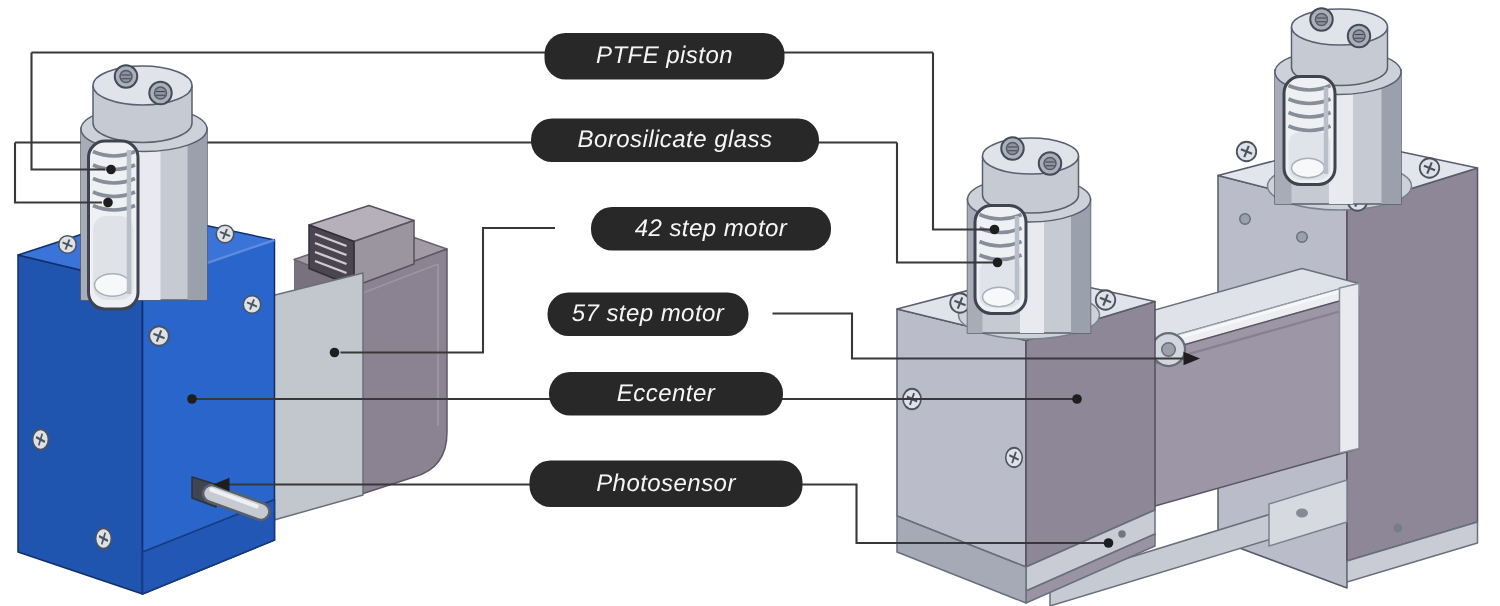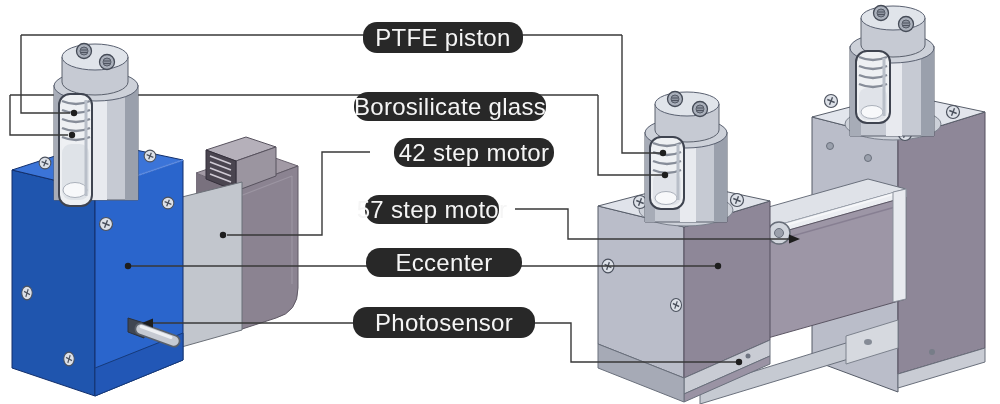--- a/index.html
+++ b/index.html
@@ -4,21 +4,21 @@
 <style>
   html,body{margin:0;padding:0;background:#ffffff;}
   .stage{
     position:relative;width:1000px;height:404px;background:#ffffff;
     font-family:"Liberation Sans","DejaVu Sans",sans-serif;overflow:hidden;
   }
   .stage svg{position:absolute;left:0;top:0;}
   .callout{
     position:absolute;background:#282828;color:#f5f5f5;border-radius:14px;
     display:flex;align-items:center;justify-content:center;
-    font-size:24px;letter-spacing:.3px;white-space:nowrap;z-index:5;
+    font-size:16px;letter-spacing:.3px;white-space:nowrap;z-index:5;font-style:italic;
   }
 </style>
 </head>
 <body>
 
 <div class="stage">
 
 <svg width="1000" height="404" viewBox="0 0 1000 404">
   <defs>
     <g id="scr">
@@ -203,21 +203,21 @@
     <circle cx="128" cy="266" r="3.2"></circle>
     <circle cx="718" cy="266" r="3.2"></circle>
     <circle cx="739" cy="362" r="3.2"></circle>
     <polygon points="789,234.5 800,239 789,243.5"></polygon>
     <polygon points="153,318.5 142,323 153,327.5"></polygon>
   </g>
 </svg>
 
 <div class="callout" style="left:363px;top:22px;width:160px;height:31px;">PTFE piston</div>
 
-<div class="callout" style="left:354px;top:92px;width:192px;height:29px;">Borosilicate glass</div>
+<div class="callout" style="left:354px;top:79px;width:192px;height:29px;">Borosilicate glass</div>
 
 <div class="callout" style="left:362px;top:138px;width:160px;height:29px;margin-left:32px;">42 step motor</div>
 
 <div class="callout" style="left:365px;top:195px;width:134px;height:29px;">57 step motor</div>
 
 <div class="callout" style="left:353px;top:307px;width:182px;height:31px;">Photosensor</div>
 
 <div class="callout" style="left:366px;top:248px;width:156px;height:29px;">Eccenter</div>
 
 </div>

